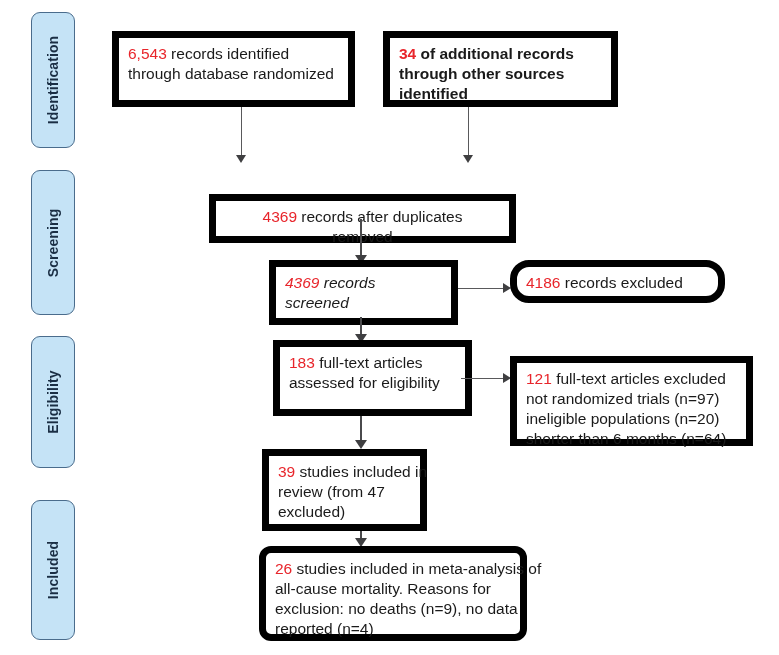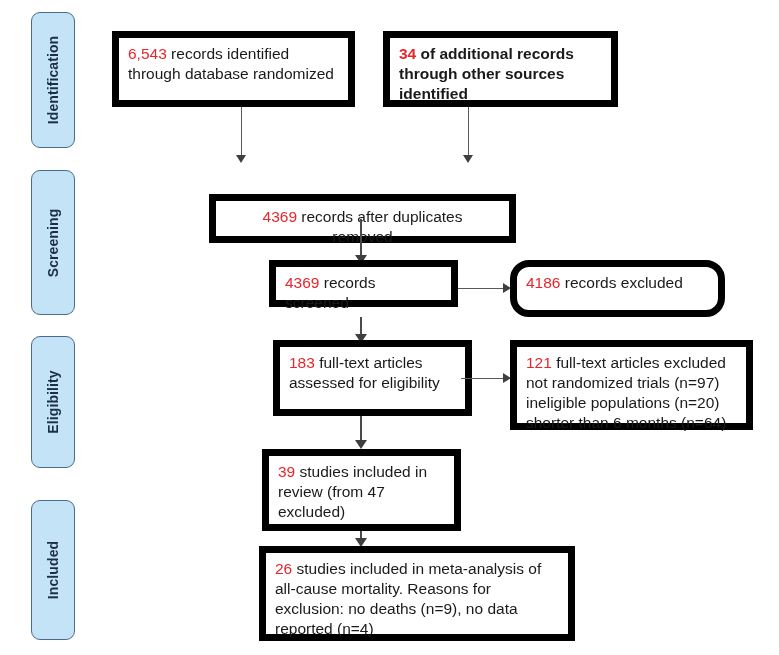--- a/index.html
+++ b/index.html
@@ -152,73 +152,73 @@
   <div class="box center-text" style="left:209px; top:162px; width:307px; height:49px;margin-top:32px;">
     <span class="line">
       <span class="num">4369</span><span> records after duplicates</span>
     </span>
     <span class="line">removed</span>
   </div>
 
   <div class="vline thick" style="left:360px; top:219px; height:40px;"></div>
   <div class="arrow-down big" style="left:355px; top:255px;"></div>
 
-  <div class="box" style="left:269px; top:260px; width:189px; height:47px;">
+  <div class="box" style="left:269px; top:260px; width:189px; height:65px;font-style:italic;">
     <span class="line">
       <span class="num">4369</span><span> records</span>
     </span>
     <span class="line">screened</span>
   </div>
 
   <div class="hline" style="left:458px; top:288px; width:50px;"></div>
   <div class="arrow-right" style="left:503px; top:283px;"></div>
 
-  <div class="box" style="left:510px; top:260px; width:215px; height:57px;border-radius:19px;">
+  <div class="box" style="left:510px; top:260px; width:215px; height:43px;border-radius:19px;">
     <span class="line">
       <span class="num">4186</span><span> records excluded</span>
     </span>
   </div>
 
   <div class="vline thick" style="left:360px; top:317px; height:22px;"></div>
   <div class="arrow-down big" style="left:355px; top:334px;"></div>
 
   <div class="box" style="left:273px; top:340px; width:199px; height:76px;">
     <span class="line">
       <span class="num">183</span><span> full-text articles</span>
     </span>
     <span class="line">assessed for eligibility</span>
   </div>
 
   <div class="hline" style="left:461px; top:378px; width:47px;"></div>
   <div class="arrow-right" style="left:503px; top:373px;"></div>
 
-  <div class="box" style="left:510px; top:340px; width:243px; height:90px;">
+  <div class="box" style="left:510px; top:356px; width:243px; height:90px;">
     <span class="line">
       <span class="num">121</span><span> full-text articles excluded</span>
     </span>
     <span class="line">not randomized trials (n=97)</span>
     <span class="line">ineligible populations (n=20)</span>
     <span class="line">shorter than 6 months (n=64)</span>
   </div>
 
   <div class="vline thick" style="left:360px; top:416px; height:28px;"></div>
   <div class="arrow-down big" style="left:355px; top:440px;"></div>
 
-  <div class="box" style="left:262px; top:449px; width:199px; height:82px;">
+  <div class="box" style="left:262px; top:449px; width:165px; height:82px;">
     <span class="line">
       <span class="num">39</span><span> studies included in</span>
     </span>
     <span class="line">review (from 47</span>
     <span class="line">excluded)</span>
   </div>
 
   <div class="vline thick" style="left:360px; top:531px; height:11px;"></div>
   <div class="arrow-down big" style="left:355px; top:538px;"></div>
 
-  <div class="box" style="left:259px; top:546px; width:316px; height:95px;">
+  <div class="box" style="left:259px; top:546px; width:268px; height:95px;border-radius:12px;">
     <span class="line">
       <span class="num">26</span><span> studies included in meta-analysis of</span>
     </span>
     <span class="line">all-cause mortality. Reasons for</span>
     <span class="line">
       <span>exclusion: no deaths (n=9), no </span><span class="bold">data</span>
     </span>
     <span class="line bold">reported (n=4)</span>
   </div>
 

